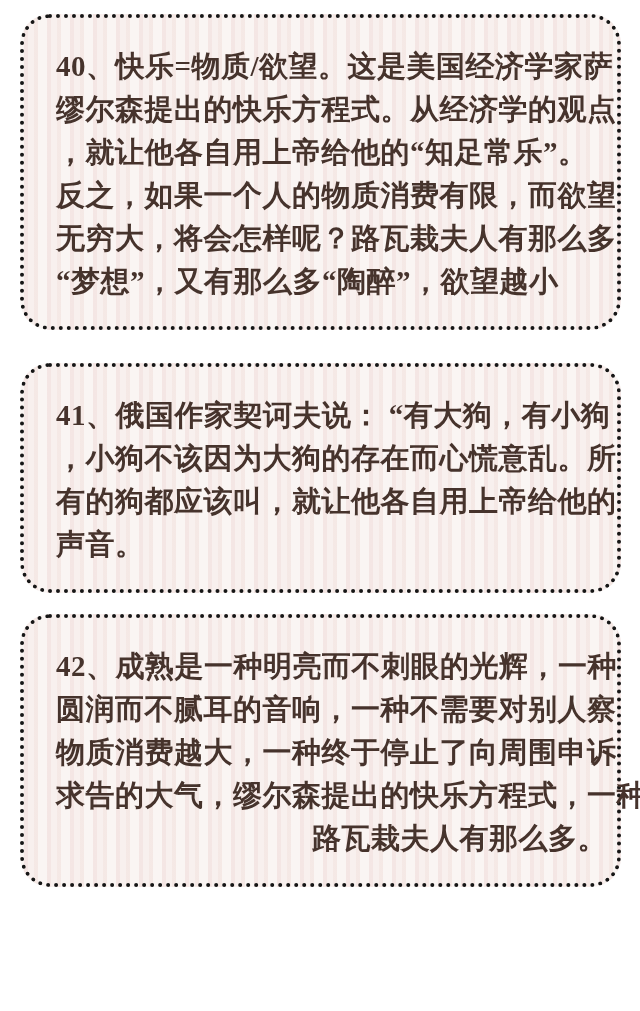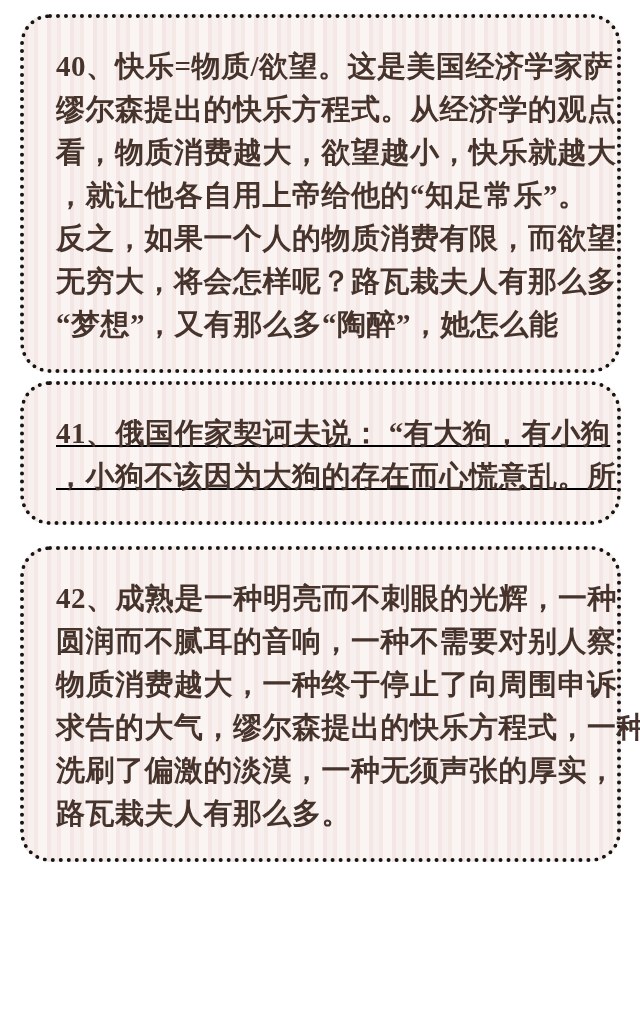--- a/index.html
+++ b/index.html
@@ -21,54 +21,54 @@
     background-color: #f8f0ee;
     background-image:
       repeating-linear-gradient(90deg,
         rgba(228,196,192,0.22) 0px, rgba(228,196,192,0.22) 4px,
         rgba(255,255,255,0.00) 4px, rgba(255,255,255,0.00) 10px,
         rgba(238,214,210,0.30) 10px, rgba(238,214,210,0.30) 14px,
         rgba(255,255,255,0.30) 14px, rgba(255,255,255,0.30) 23px);
     padding: 27px 10px 23px 32px;
   }
   .quote-card.card-1 { margin-top: 14px; }
-  .quote-card.card-2 { margin-top: 8px; text-decoration: underline; }
-  .quote-card.card-3 { margin-top: 21px; }
+  .quote-card.card-2 { margin-top: 33px; }
+  .quote-card.card-3 { margin-top: 21px; text-align: right; }
   .quote-line {
     font-size: 29px;
     line-height: 43px;
     font-weight: 700;
     color: #46332c;
     white-space: pre;
     letter-spacing: 0.5px;
     text-rendering: optimizeLegibility;
   }
 </style>
 </head>
 <body>
 
 <div>
 
   <section class="quote-card card-1">
     <div class="quote-line">40、快乐=物质/欲望。这是美国经济学家萨</div>
     <div class="quote-line">缪尔森提出的快乐方程式。从经济学的观点</div>
-    <div class="quote-line">看，物质消费越大，欲望越小，快乐就越大</div>
     <div class="quote-line">，就让他各自用上帝给他的“知足常乐”。</div>
     <div class="quote-line">反之，如果一个人的物质消费有限，而欲望</div>
     <div class="quote-line">无穷大，将会怎样呢？路瓦栽夫人有那么多</div>
-    <div class="quote-line">“梦想”，又有那么多“陶醉”，她怎么能</div>
+    <div class="quote-line">“梦想”，又有那么多“陶醉”，欲望越小</div>
   </section>
 
   <section class="quote-card card-2">
     <div class="quote-line">41、俄国作家契诃夫说： “有大狗，有小狗</div>
     <div class="quote-line">，小狗不该因为大狗的存在而心慌意乱。所</div>
+    <div class="quote-line">有的狗都应该叫，就让他各自用上帝给他的</div>
+    <div class="quote-line">声音。</div>
   </section>
 
   <section class="quote-card card-3">
     <div class="quote-line">42、成熟是一种明亮而不刺眼的光辉，一种</div>
     <div class="quote-line">圆润而不腻耳的音响，一种不需要对别人察</div>
     <div class="quote-line">物质消费越大，一种终于停止了向周围申诉</div>
     <div class="quote-line">求告的大气，缪尔森提出的快乐方程式，一种</div>
-    <div class="quote-line">洗刷了偏激的淡漠，一种无须声张的厚实，</div>
     <div class="quote-line">路瓦栽夫人有那么多。</div>
   </section>
 
 </div>
 
 </body></html>

